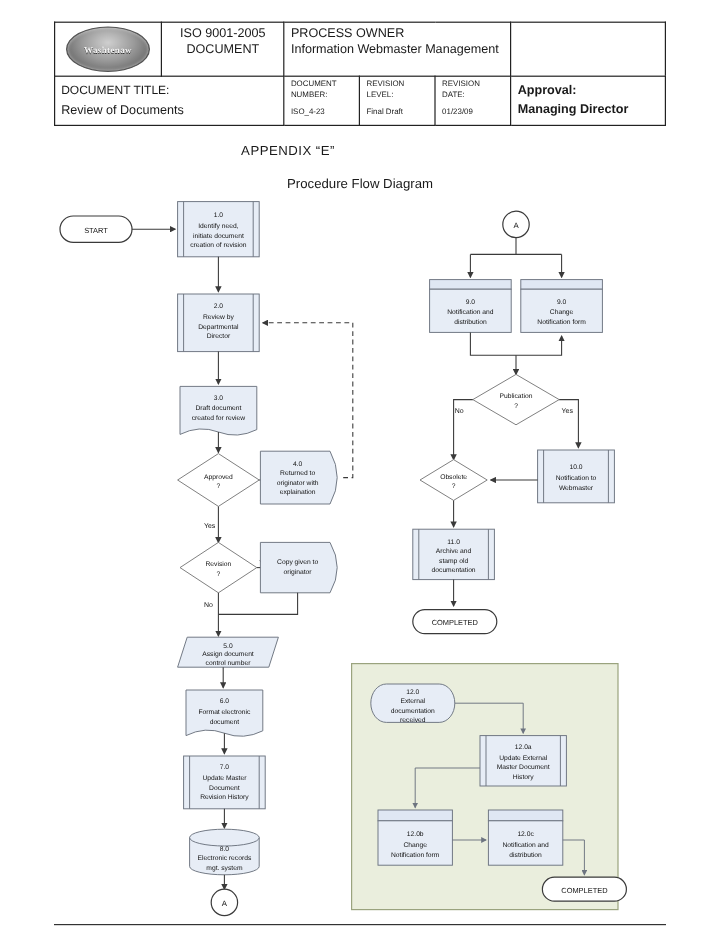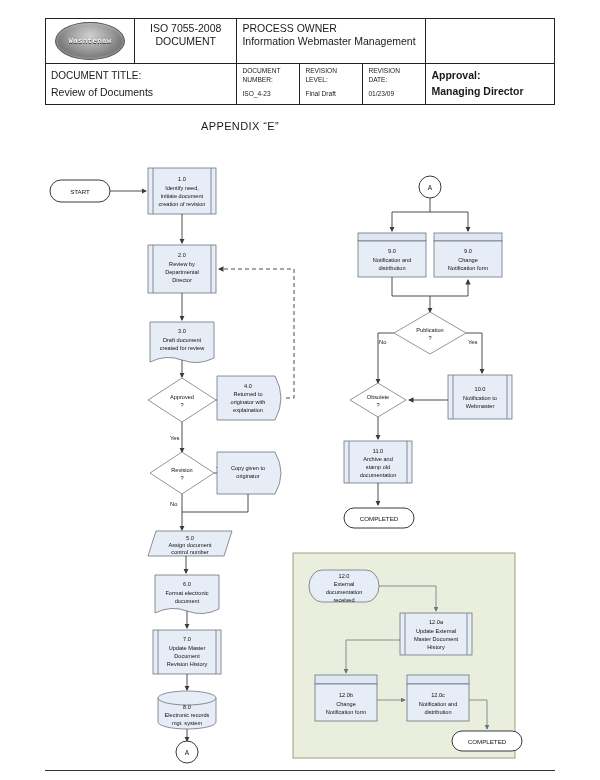--- a/index.html
+++ b/index.html
@@ -8,21 +8,21 @@
 
   
   .hdr{position:absolute;left:45px;top:18px;width:510px;border:1px solid #222;border-collapse:collapse;}
   .hdr td{border:1px solid #222;vertical-align:top;padding:3px 5px;}
   .logo-cell{width:78px;text-align:center;vertical-align:middle;padding:2px;}
   .seal{width:68px;height:36px;border-radius:50%;
         background:radial-gradient(ellipse at 50% 35%,#cfcfcf 0%,#9a9a9a 45%,#6f6f6f 75%,#4a4a4a 100%);
         border:1px solid #555;display:flex;align-items:center;justify-content:center;margin:0 auto;
         box-shadow:inset 0 0 3px rgba(255,255,255,.6);}
   .seal span{font-size:7.5px;font-weight:bold;color:#f2f2f2;letter-spacing:.3px;
-        text-shadow:0 1px 0 #333;font-family:Liberation Mono, monospace;}
+        text-shadow:0 1px 0 #333;font-family:Liberation Serif, serif;}
   .iso{text-align:center;font-size:10.5px;line-height:13px;vertical-align:middle;padding-top:8px;}
   .owner{font-size:10.5px;line-height:13px;vertical-align:middle;padding-top:8px;}
   .ptitle{font-size:10px;line-height:17px;}
   .ptitle .v{font-size:10.5px;}
   .small-col{width:52px;font-size:6.6px;line-height:8.6px;}
   .small-col .v{font-size:6.6px;}
   .appr{font-size:10.5px;line-height:16px;font-weight:bold;}
 
   
   .appendix{position:absolute;left:0;top:120px;width:480px;text-align:center;font-size:11px;letter-spacing:.4px;}
@@ -54,21 +54,21 @@
 
   <table class="hdr">
     <tbody>
         <tr>
       <td class="logo-cell" rowspan="1">
         <div class="seal">
           <span>Washtenaw</span>
         </div>
       </td>
       <td class="iso" colspan="1">
-        <div>ISO 7055-2008</div>
+        <div>ISO 9001-2005</div>
         <div>DOCUMENT</div>
       </td>
       <td class="owner" colspan="3">
         <div>PROCESS OWNER</div>
         <div>Information Webmaster Management</div>
       </td>
     </tr>
     <tr>
       <td class="ptitle" colspan="2">
         <div>DOCUMENT TITLE:</div>
@@ -88,20 +88,21 @@
       </td>
       <td class="appr">
         <div>Approval:</div>
         <div>Managing Director</div>
       </td>
     </tr>
   </tbody>
     </table>
 
   <div class="appendix">APPENDIX “E”</div>
+  <div class="subtitle">Procedure Flow Diagram</div>
 
   <div id="svgwrap">
   <svg width="600" height="780" viewBox="0 0 600 780" xmlns="http://www.w3.org/2000/svg">
     <defs>
       <marker id="arr" markerWidth="6" markerHeight="6" refX="5" refY="3" orient="auto">
         <path d="M0,0 L6,3 L0,6 z" fill="#3a3a3a"></path>
       </marker>
       <marker id="arrT" markerWidth="6" markerHeight="6" refX="5" refY="3" orient="auto">
         <path d="M0,0 L6,3 L0,6 z" fill="#6d7480"></path>
       </marker>

